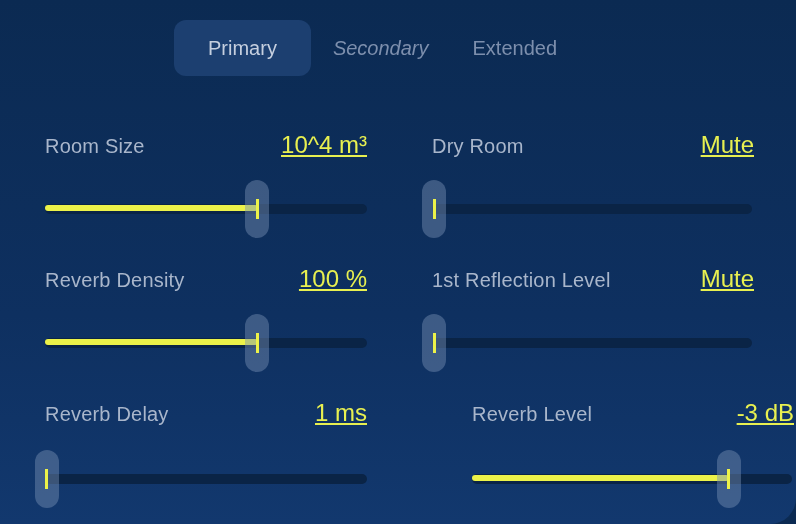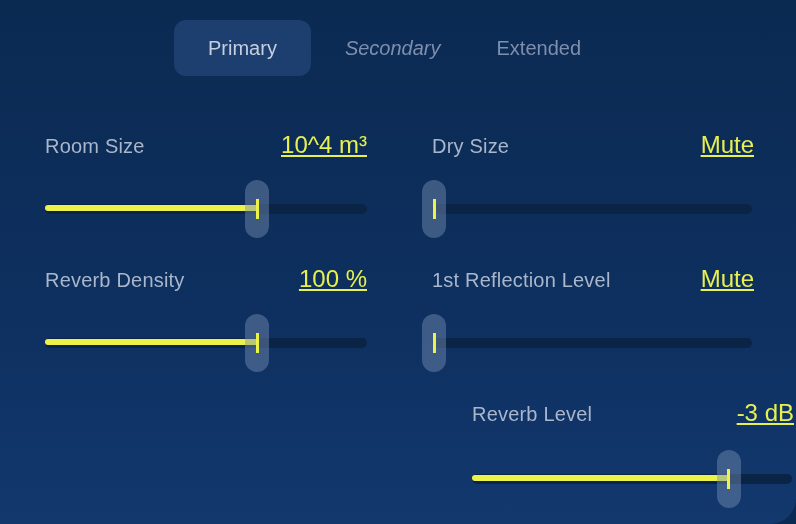--- a/index.html
+++ b/index.html
@@ -9,21 +9,21 @@
     font-family: "Liberation Sans", sans-serif;
   }
   .panel {
     position: absolute; left: 0; top: 0; width: 796px; height: 524px;
     background: linear-gradient(180deg, #0b2a52 0%, #0e3060 60%, #12386e 100%);
     border-bottom-right-radius: 26px;
     overflow: hidden;
   }
   .tabs {
     position: absolute; left: 174px; top: 20px; height: 56px;
-    display: flex; align-items: center; gap: 12px;
+    display: flex; align-items: center;
   }
   .tab {
     height: 56px; line-height: 56px; padding: 0 22px;
     font-size: 20px; color: #7d8fad; border-radius: 12px; cursor: pointer;
     box-sizing: border-box;
   }
   .tab.active { background: #1c3f70; color: #c5cfdf; padding: 0 34px; }
   .tab.t2 { margin-left: 0; font-style: italic; }
   .ctrl { position: absolute; width: 322px; height: 100px; }
   .ctrl .label {
@@ -67,21 +67,21 @@
     <div class="value">10^4 m³</div>
     <div class="slider">
       <div class="track"></div>
       <div class="fill" style="width:213px;"></div>
       <div class="thumb" style="left:200px;"></div>
       <div class="tick" style="left:211px;"></div>
     </div>
   </div>
 
   <div class="ctrl" style="left:432px; top:135px;">
-    <div class="label">Dry Size</div>
+    <div class="label">Dry Room</div>
     <div class="value">Mute</div>
     <div class="slider" style="width:320px;">
       <div class="track"></div>
       <div class="thumb" style="left:-10px;"></div>
       <div class="tick" style="left:1px;"></div>
     </div>
   </div>
 
   <div class="ctrl" style="left:45px; top:269px;">
     <div class="label">Reverb Density</div>
@@ -97,20 +97,29 @@
   <div class="ctrl" style="left:432px; top:269px;">
     <div class="label">1st Reflection Level</div>
     <div class="value">Mute</div>
     <div class="slider" style="width:320px;">
       <div class="track"></div>
       <div class="thumb" style="left:-10px;"></div>
       <div class="tick" style="left:1px;"></div>
     </div>
   </div>
 
+  <div class="ctrl" style="left:45px; top:403px;">
+    <div class="label">Reverb Delay</div>
+    <div class="value">1 ms</div>
+    <div class="slider" style="top:54px;">
+      <div class="track"></div>
+      <div class="thumb" style="left:-10px;"></div>
+      <div class="tick" style="left:0px;"></div>
+    </div>
+  </div>
 
   <div class="ctrl" style="left:432px; top:403px;margin-left:40px;">
     <div class="label">Reverb Level</div>
     <div class="value">-3 dB</div>
     <div class="slider" style="top:54px; width:320px;">
       <div class="track"></div>
       <div class="fill" style="width:257px;"></div>
       <div class="thumb" style="left:245px;"></div>
       <div class="tick" style="left:255px;"></div>
     </div>

